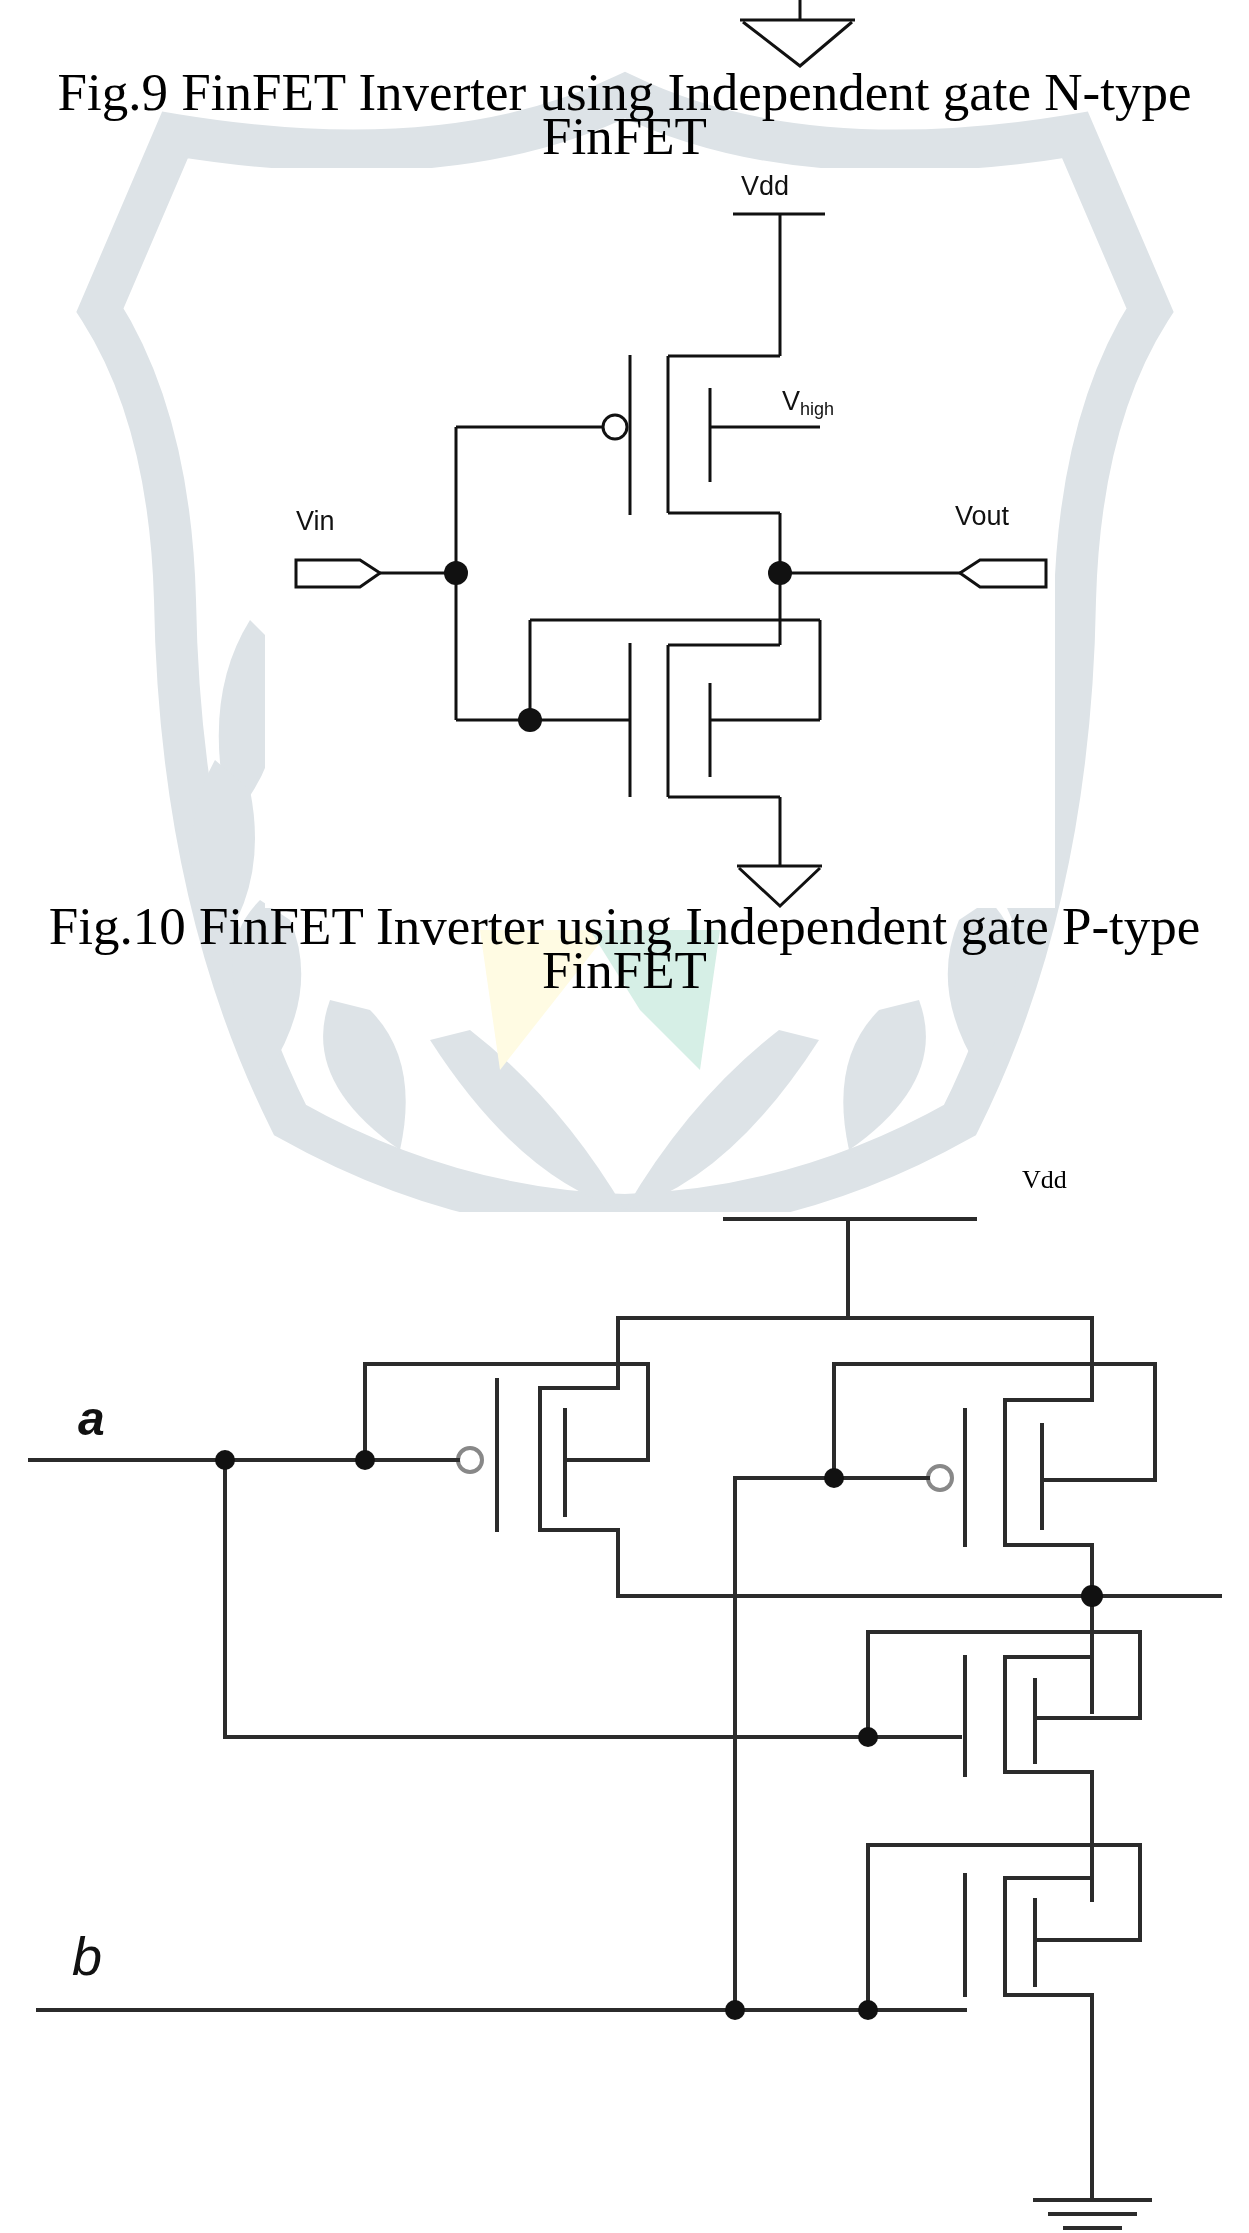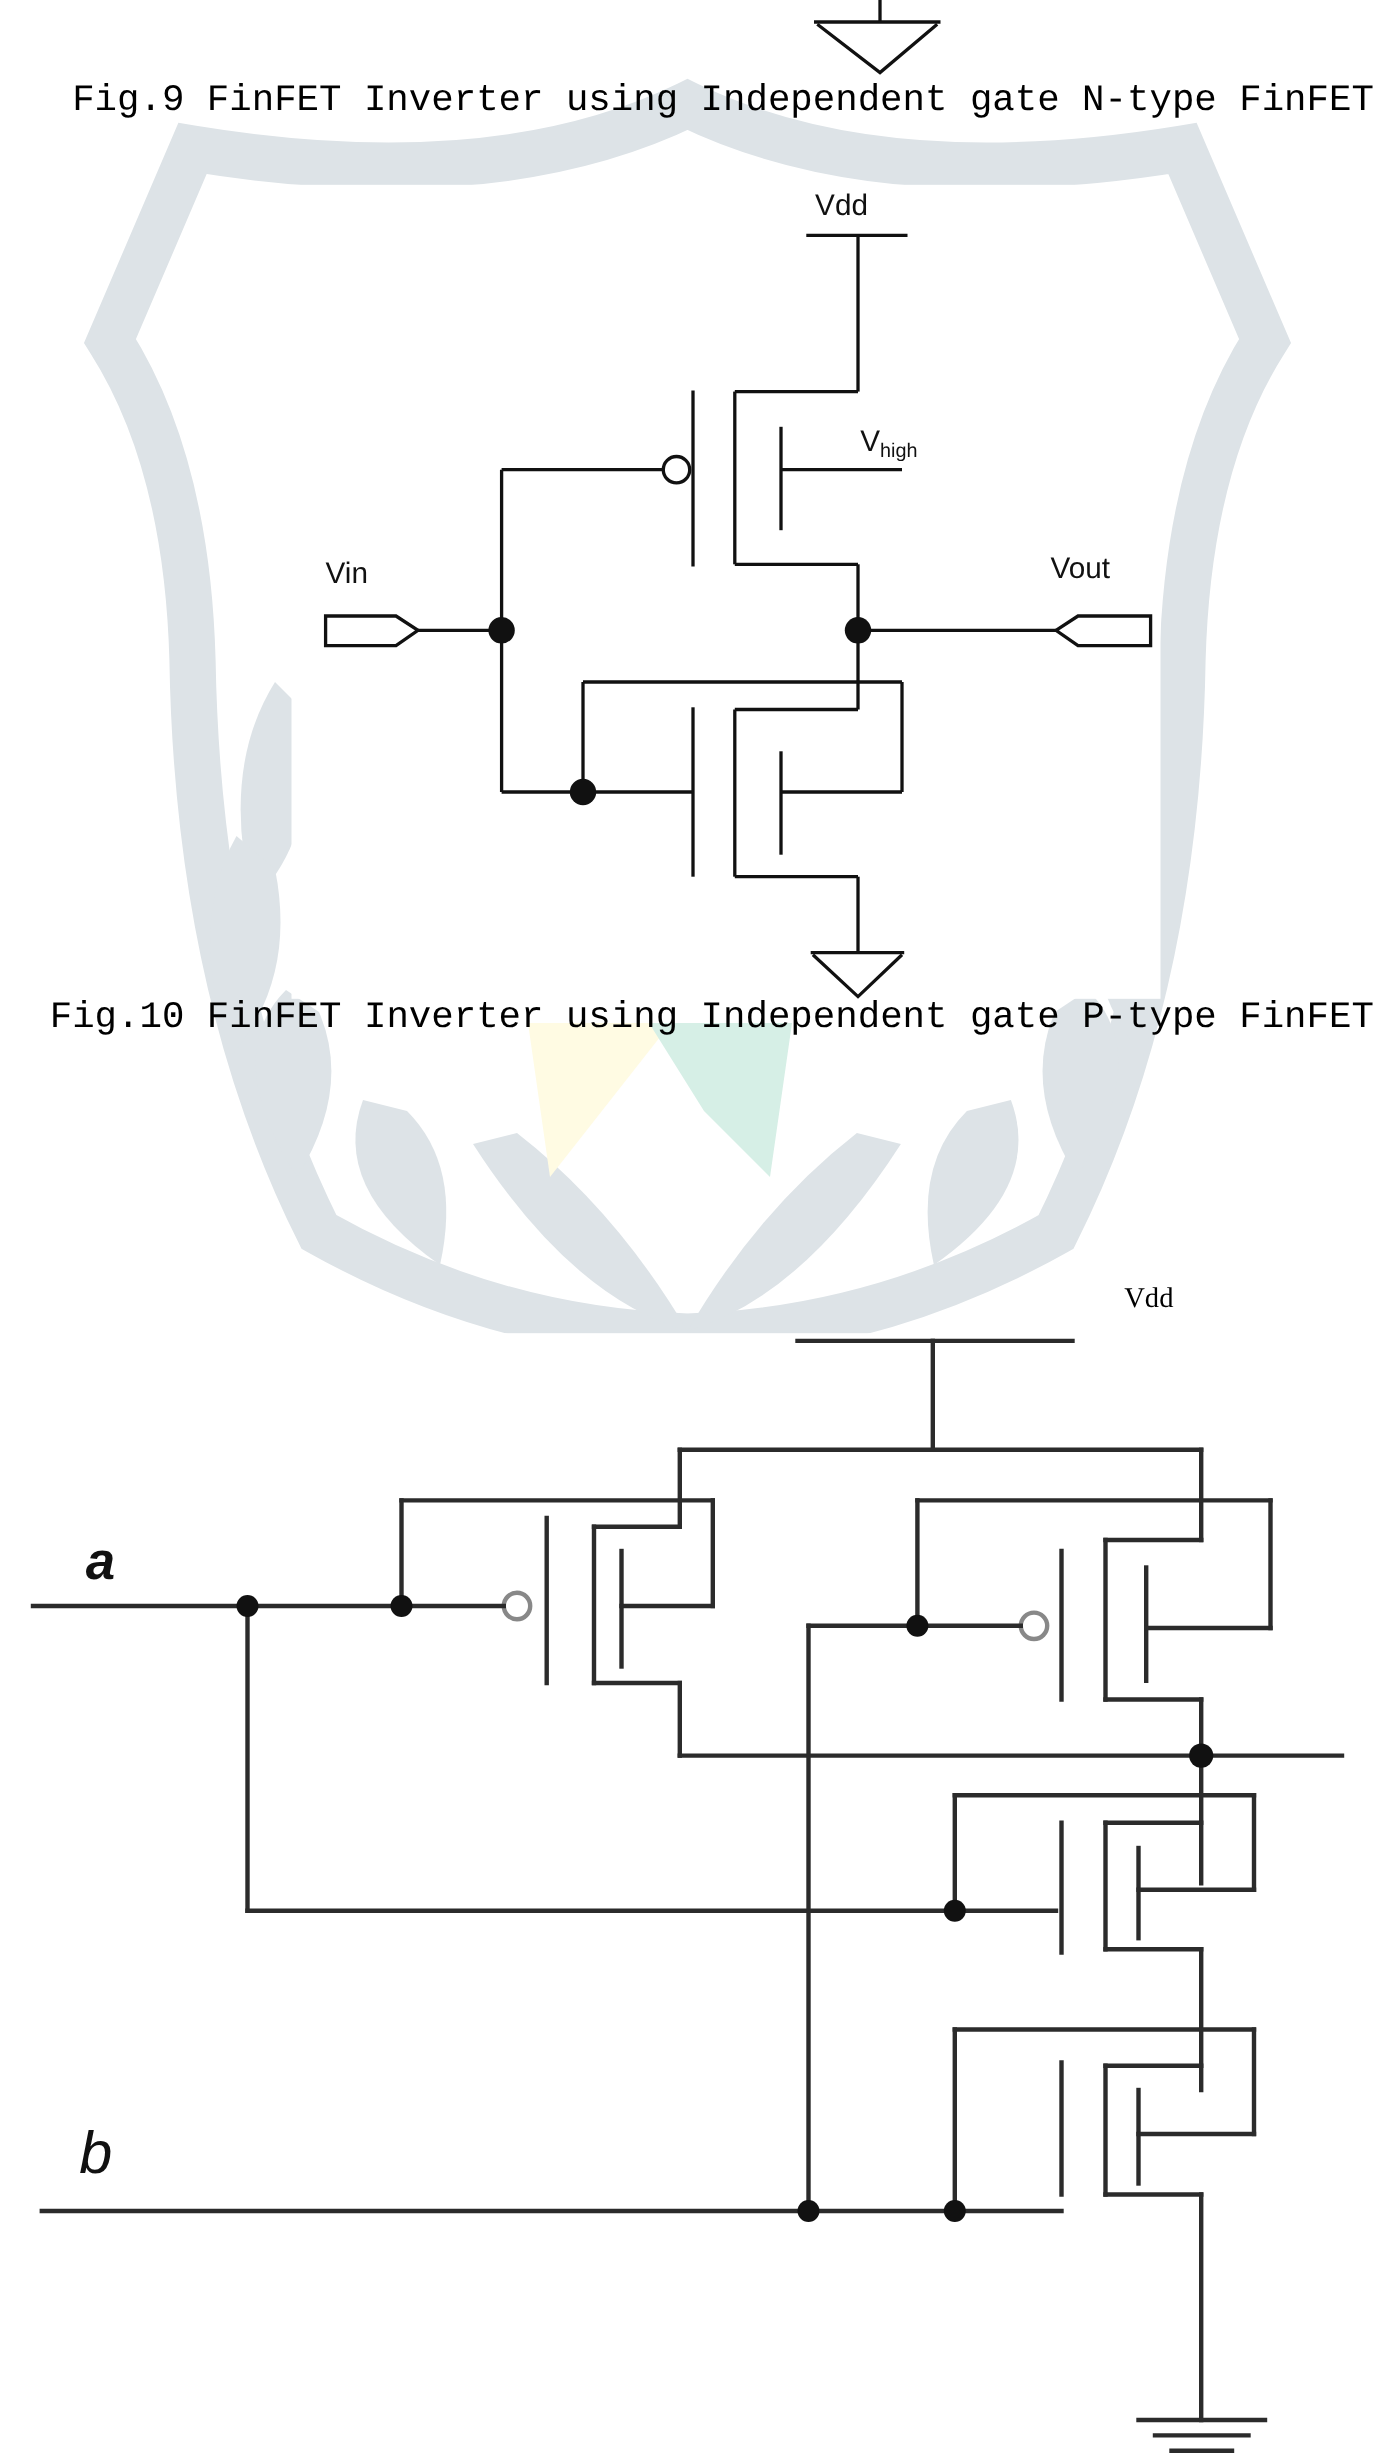--- a/index.html
+++ b/index.html
@@ -1,20 +1,20 @@
 <!DOCTYPE html>
 <html><head>
 <meta charset="utf-8">
 <style>
   html, body { margin:0; padding:0; background:#ffffff; }
   body { width:1249px; height:2233px; position:relative; overflow:hidden;
          font-family:"Liberation Serif", serif; color:#000; }
   .layer { position:absolute; left:0; top:0; }
-  .caption { position:absolute; left:0; width:1249px; text-align:right;
-             font-family:Liberation Mono, monospace; font-size:34px; line-height:44px; color:#000; }
+  .caption { position:absolute; left:0; width:1249px; text-align:center;
+             font-family:Liberation Serif, serif; font-size:53px; line-height:44px; color:#000; }
   .circuit-label { font-family:"Liberation Sans", sans-serif; fill:#111; }
   .vdd-serif { position:absolute; font-family:"Liberation Serif", serif; font-size:26px; color:#000; }
 </style>
 </head>
 <body>
 
 <svg class="layer" width="1249" height="2233" viewBox="0 0 1249 2233">
   <g fill="none" stroke="#dde3e7" stroke-width="42" stroke-linejoin="miter">
 
     <path d="M175,135 Q450,180 625,95 Q800,180 1075,135 L1150,310 Q1080,420 1075,600 Q1070,900 960,1120 Q800,1210 625,1215 Q450,1210 290,1120 Q180,900 175,600 Q170,420 100,310 Z"></path>

